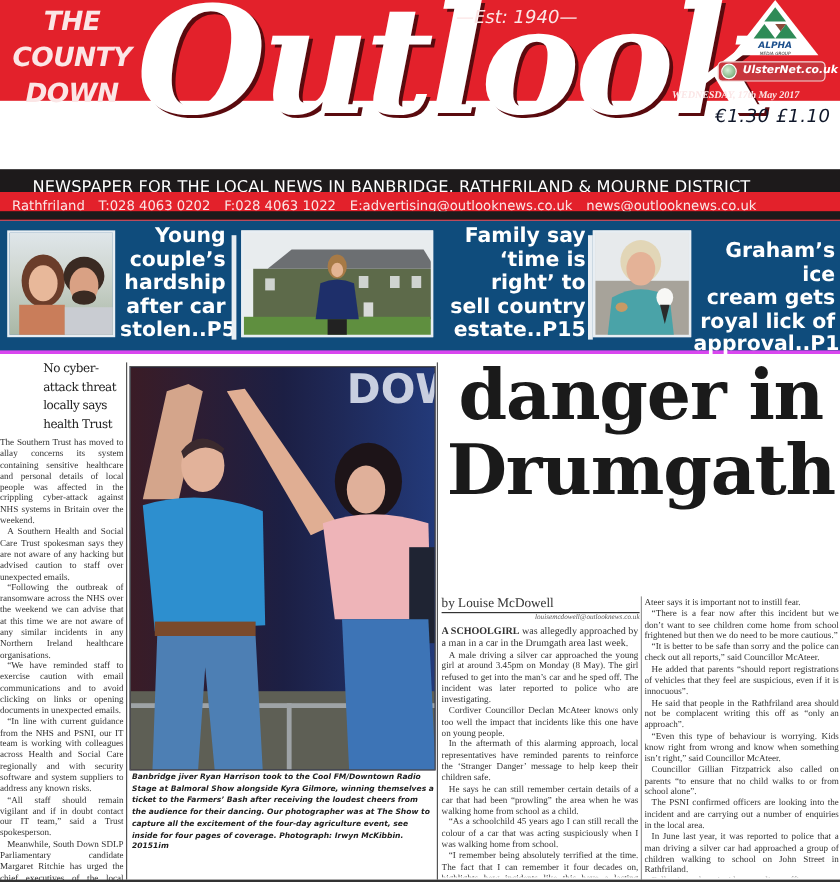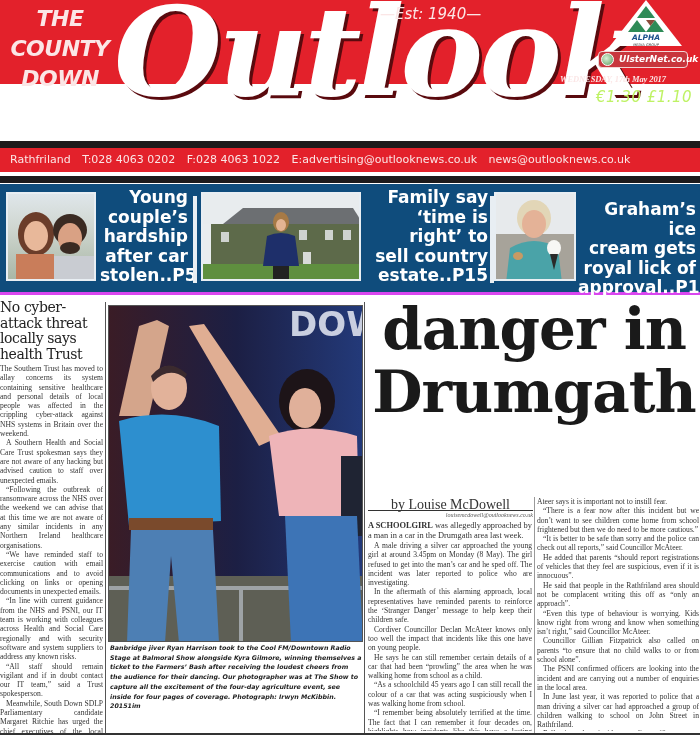--- a/index.html
+++ b/index.html
@@ -8,46 +8,46 @@
 
   
   .masthead { position: absolute; left: 0; top: 0; width: 700px; height: 84px; background: #e3212b; font-style: italic; }
   .county { position: absolute; left: 10px; top: 4px; width: 100px; color: #fbe6e6; font-family: "DejaVu Sans", sans-serif; font-size: 22px; line-height: 30px; text-align: center; font-weight: bold; letter-spacing: -0.5px; }
   .logo-word { position: absolute; left: 114px; top: -18px; color: #fff; font-family: "DejaVu Serif", serif; font-weight: bold; font-size: 124px; letter-spacing: -4px; line-height: 140px; text-shadow: 3px 3px 0 #5a0a0e; }
   .est { position: absolute; left: 380px; top: 5px; color: #fbe6e6; font-family: "DejaVu Sans", sans-serif; font-size: 15px; }
   .alpha { position: absolute; left: 608px; top: 0px; width: 76px; height: 52px; }
   .ulster { position: absolute; left: 598px; top: 51px; width: 90px; height: 17px; background: #c8363d; border: 1.5px solid #f2d5d5; border-radius: 4px; color: #fff; font-family: "DejaVu Sans", sans-serif; font-size: 9px; font-weight: bold; line-height: 14px; padding-left: 20px; }
   .ulster .globe { position: absolute; left: 2px; top: 1px; width: 13px; height: 13px; border-radius: 50%; background: radial-gradient(circle at 40% 40%, #d8f0d8, #5a9a5a); border: 1px solid #fff; }
   .dateline { position: absolute; left: 560px; top: 74px; width: 140px; color: #fbe6e6; font-family: "Liberation Serif", serif; font-size: 8.5px; font-weight: bold; letter-spacing: -0.1px; }
-  .price { position: absolute; left: 596px; top: 88px; color: #bef264; font-family: "DejaVu Sans", sans-serif; font-size: 15px; letter-spacing: 0.5px; }
+  .price { position: absolute; left: 596px; top: 88px; color: #0f172a; font-family: "DejaVu Sans", sans-serif; font-size: 15px; letter-spacing: 0.5px; }
 
   .strap1 { position: absolute; left: 0; top: 116px; width: 700px; height: 30px; background: #1d1a1b; color: #fff; font-family: "DejaVu Sans", sans-serif; font-size: 13.5px; line-height: 30px; padding-left: 27px; letter-spacing: 0.1px; margin-top: 25px; }
-  .strap2 { position: absolute; left: 0; top: 148px; width: 700px; height: 24px; background: #e3212b; color: #fbe6e6; font-family: "DejaVu Sans", sans-serif; font-size: 11px; line-height: 24px; padding-left: 10px; white-space: nowrap; }
+  .strap2 { position: absolute; left: 0; top: 160px; width: 700px; height: 24px; background: #e3212b; color: #fbe6e6; font-family: "DejaVu Sans", sans-serif; font-size: 11px; line-height: 24px; padding-left: 10px; white-space: nowrap; }
   .contact span { margin-right: 8px; }
   .strap3 { position: absolute; left: 0; top: 176px; width: 700px; height: 7px; background: #1d1a1b; }
 
   
   .teasers { position: absolute; left: 0; top: 184px; width: 700px; height: 111px; background: #0f4c7c; border-bottom: 3px solid #d946ef; }
   .teaser-img { position: absolute; border: 2px solid #e8eef3; overflow: hidden; }
   .teaser-txt { position: absolute; color: #fff; font-family: "DejaVu Sans", sans-serif; font-weight: bold; font-size: 17px; line-height: 19.5px; text-align: right; }
   .t-div { position: absolute; top: 12px; width: 4px; height: 87px; background: #e8eef3; }
 
   
   .col-left { position: absolute; left: 0; top: 300px; width: 103px; height: 435px; overflow: hidden; }
-  .lh { font-family: "DejaVu Serif", serif; font-size: 14px; line-height: 15.5px; letter-spacing: -0.4px; color: #222; font-weight: normal; }
+  .lh { font-family: "DejaVu Serif", serif; font-size: 10px; line-height: 15.5px; letter-spacing: -0.4px; color: #222; font-weight: normal; padding-left: 36px; }
   .body-txt { font-family: "Liberation Serif", serif; font-size: 7.6px; line-height: 9.3px; color: #333; text-align: justify; }
   .body-txt p { text-indent: 6px; }
   .body-txt p.first { text-indent: 0; }
   .vrule { position: absolute; width: 1px; background: #555; }
 
   .photo { position: absolute; left: 108px; top: 305px; width: 255px; height: 337px; border: 1px solid #555; overflow: hidden; background: #1a1c3a; }
   .caption { position: absolute; left: 110px; top: 643px; width: 252px; font-family: "DejaVu Sans", sans-serif; font-style: italic; font-weight: bold; font-size: 6.3px; line-height: 9.7px; color: #222; }
 
   .headline { position: absolute; left: 368px; top: 298px; width: 332px; font-family: "DejaVu Serif", serif; font-weight: bold; font-size: 58px; line-height: 63px; color: #1a1a1a; text-align: center; letter-spacing: -1px; }
-  .byline { position: absolute; left: 368px; top: 497px; width: 165px; text-align: center; font-family: "Liberation Serif", serif; font-size: 14px; color: #333; }
+  .byline { position: absolute; left: 368px; top: 497px; width: 165px; text-align: left; font-family: "Liberation Serif", serif; font-size: 11px; color: #333; }
   .byline-rule { position: absolute; left: 368px; top: 510px; width: 165px; height: 1px; background: #333; }
   .email { position: absolute; left: 368px; top: 512px; width: 165px; text-align: right; font-family: "Liberation Serif", serif; font-style: italic; font-size: 6px; color: #555; }
   .art-c1 { position: absolute; left: 368px; top: 521px; width: 164px; height: 210px; overflow: hidden; }
   .art-c2 { position: absolute; left: 537px; top: 497px; width: 162px; height: 234px; overflow: hidden; }
   .lede { font-size: 8.4px; line-height: 10px; }
   .lede b { font-weight: bold; }
   .bottom-rule { position: absolute; left: 0; top: 733px; width: 700px; height: 2px; background: #333; }
 </style>
 </head>
 <body>
@@ -210,22 +210,22 @@
   <div>danger in</div>
   <div>Drumgath</div>
 </h1>
 <div class="byline">by Louise McDowell</div>
 <div class="byline-rule"></div>
 <div class="email">louisemcdowell@outlooknews.co.uk</div>
 
 <div class="art-c1 body-txt">
   <p class="first lede"><b>A SCHOOLGIRL</b><span> was allegedly approached by a man in a car in the Drumgath area last week.</span></p>
   <p>A male driving a silver car approached the young girl at around 3.45pm on Monday (8 May). The girl refused to get into the man’s car and he sped off. The incident was later reported to police who are investigating.</p>
+  <p>Cordiver Councillor Declan McAteer knows only too well the impact that incidents like this one have on young people.</p>
   <p>In the aftermath of this alarming approach, local representatives have reminded parents to reinforce the ‘Stranger Danger’ message to help keep their children safe.</p>
-  <p>Cordiver Councillor Declan McAteer knows only too well the impact that incidents like this one have on young people.</p>
   <p>He says he can still remember certain details of a car that had been “prowling” the area when he was walking home from school as a child.</p>
   <p>“As a schoolchild 45 years ago I can still recall the colour of a car that was acting suspiciously when I was walking home from school.</p>
   <p>“I remember being absolutely terrified at the time. The fact that I can remember it four decades on, highlights how incidents like this have a lasting impact on young people,” said Councillor McAteer.</p>
 
 </div>
 <div class="vrule" style="left:534px;top:497px;height:236px;background:#999;"></div>
 <div class="art-c2 body-txt">
   <p class="first">Ateer says it is important not to instill fear.</p>
   <p>“There is a fear now after this incident but we don’t want to see children come home from school frightened but then we do need to be more cautious.”</p>
   <p>“It is better to be safe than sorry and the police can check out all reports,” said Councillor McAteer.</p>

